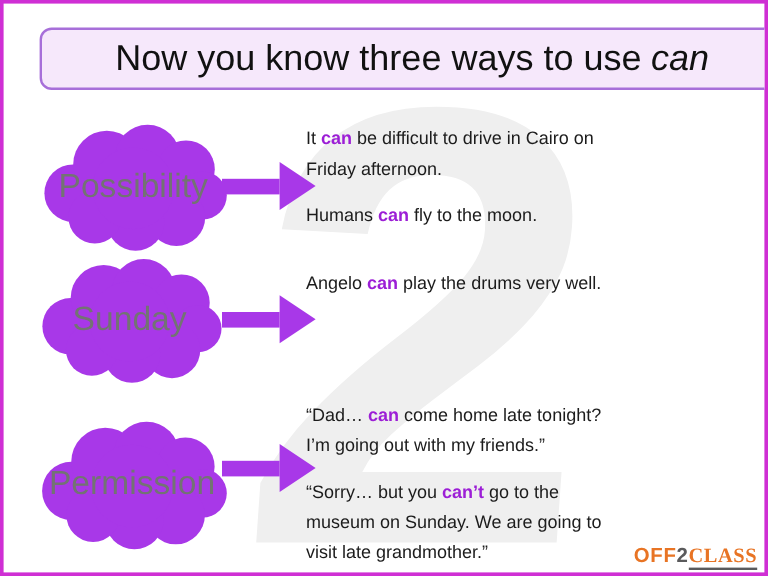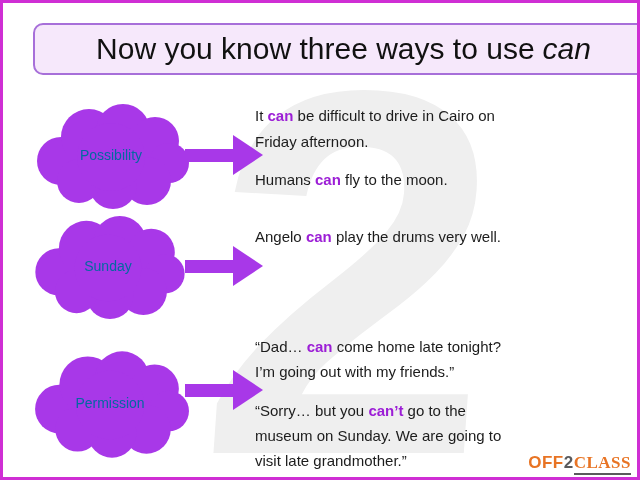--- a/index.html
+++ b/index.html
@@ -28,21 +28,21 @@
     display:flex;align-items:center;justify-content:center;
     font-size:30px;color:#111;
     z-index:2;box-sizing:border-box;
   }
   .title-box em{font-style:italic;margin-left:8px;}
   .cloud{position:absolute;z-index:1;}
   .cloud svg{position:absolute;left:0;top:0;width:100%;height:100%;color:var(--cloud,#a838e8);}
   .cloud .cloud-label{
     position:absolute;left:0;top:0;right:0;bottom:0;
     display:flex;align-items:center;justify-content:center;
-    color:#0369a1;font-size:14px;z-index:1;
+    color:#737373;font-size:28px;z-index:1;
   }
   .arrow{position:absolute;width:78px;height:40px;z-index:1;}
   .arrow .shaft{position:absolute;left:0;top:14px;width:48px;height:13px;background:var(--cloud,#a838e8);}
   .arrow .head{
     position:absolute;left:48px;top:0;width:0;height:0;
     border-top:20px solid transparent;border-bottom:20px solid transparent;
     border-left:30px solid var(--cloud,#a838e8);
   }
   .examples{
     position:absolute;left:252px;width:386px;

